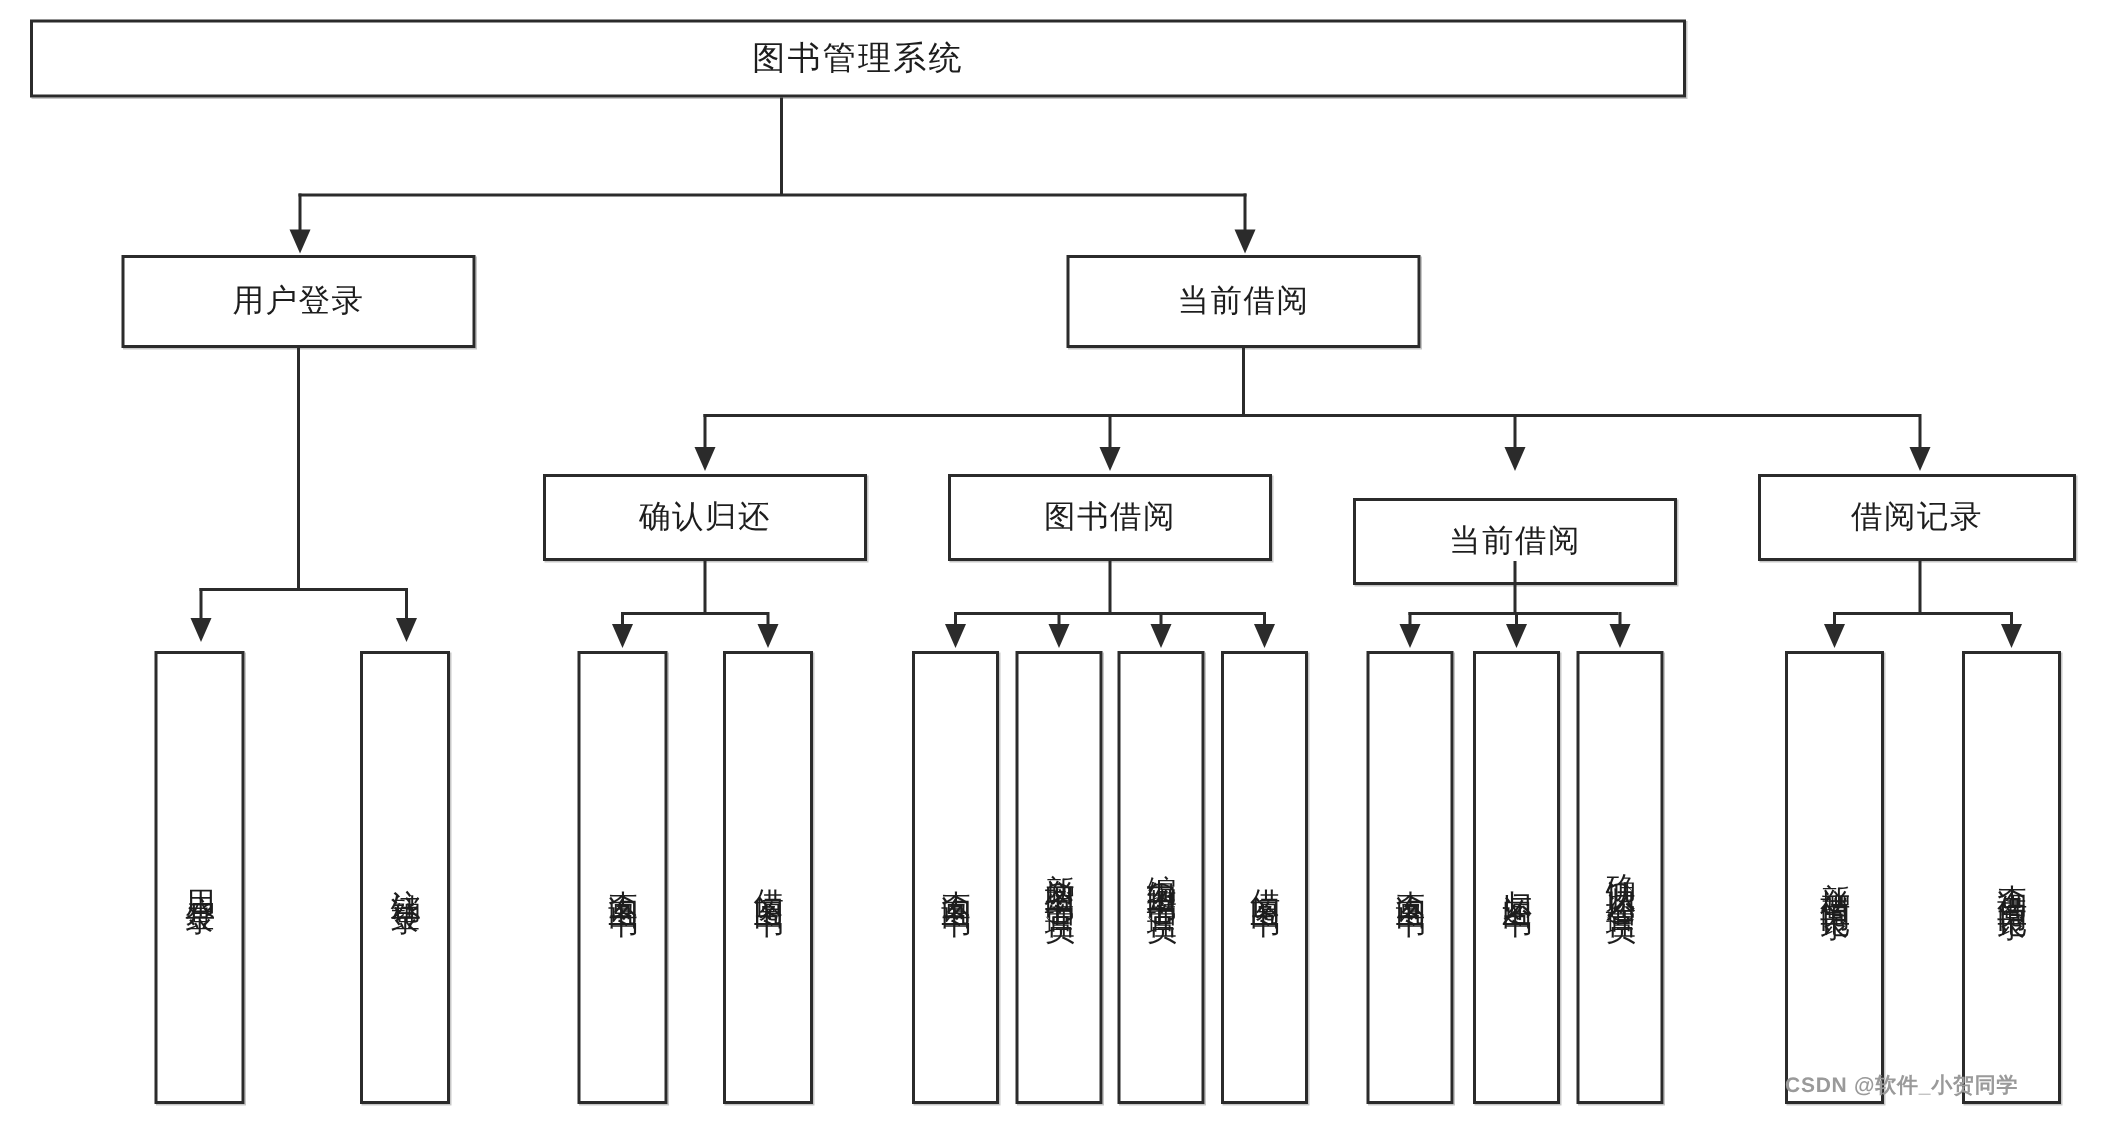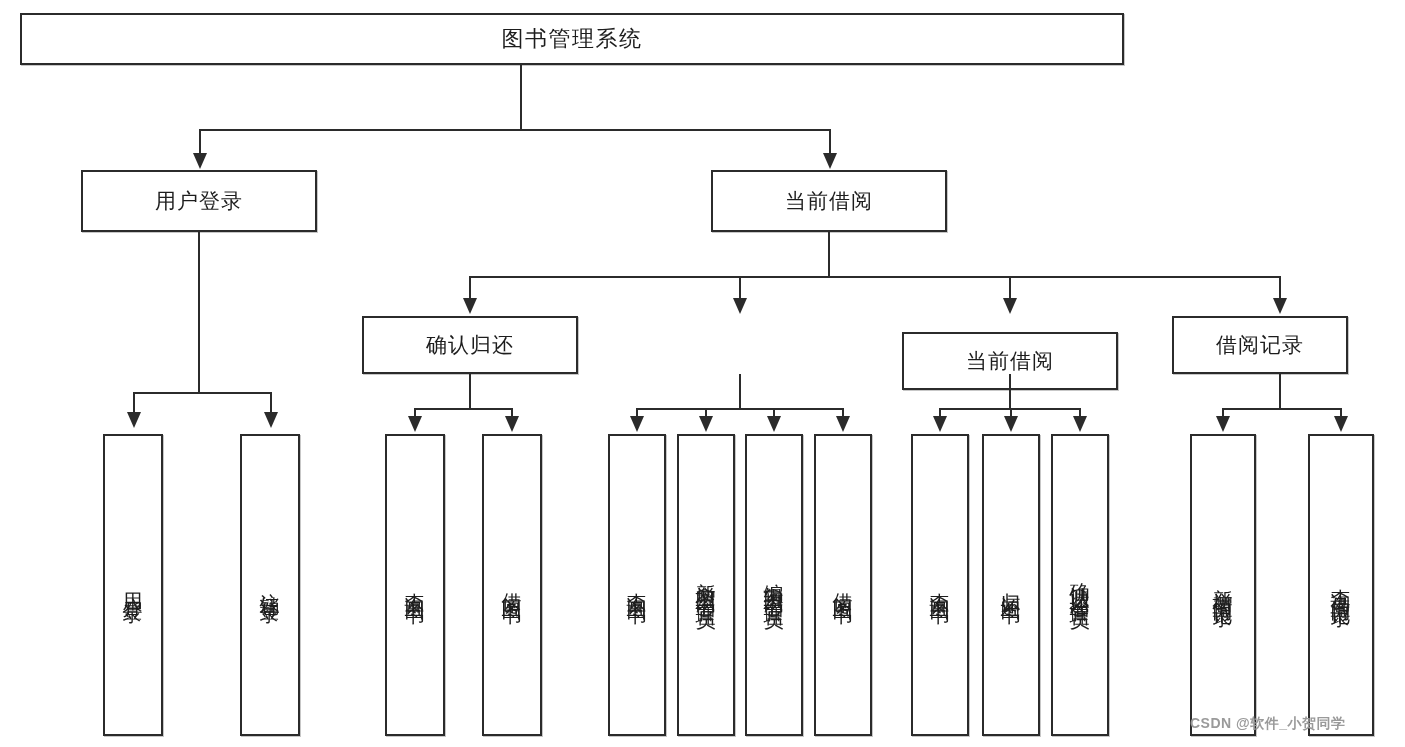--- a/index.html
+++ b/index.html
@@ -105,24 +105,27 @@
   <div class="conn v" style="left:739px;top:276px;height:24px;"></div>
   <div class="arrow" style="left:733px;top:298px;"></div>
   <div class="conn v" style="left:1009px;top:276px;height:24px;"></div>
   <div class="arrow" style="left:1003px;top:298px;"></div>
   <div class="conn v" style="left:1279px;top:276px;height:24px;"></div>
   <div class="arrow" style="left:1273px;top:298px;"></div>
 
   <div class="node horiz" id="node-l3-0" style="left: 362px; top: 316px; width: 216px; height: 58px;">
     <span class="txt">确认归还</span>
   </div>
+  <div class="node horiz" id="node-l3-1" style="left: 632px; top: 316px; width: 216px; height: 58px;">
+    <span class="txt">图书借阅</span>
+  </div>
   <div class="node horiz" id="node-l3-2" style="left: 902px; top: 316px; width: 216px; height: 58px; margin-top: 16px;">
     <span class="txt">当前借阅</span>
   </div>
-  <div class="node horiz" id="node-l3-3" style="left: 1172px; top: 316px; width: 176px; height: 58px;">
+  <div class="node horiz" id="node-l3-3" style="left: 1172px; top: 316px; width: 212px; height: 58px;">
     <span class="txt">借阅记录</span>
   </div>
 
   <div class="conn v" style="left:469px;top:374px;height:35px;"></div>
   <div class="conn h" style="left:414px;top:408px;width:98px;"></div>
   <div class="conn v" style="left:414px;top:408px;height:10px;"></div>
   <div class="arrow" style="left:408px;top:416px;"></div>
   <div class="conn v" style="left:511px;top:408px;height:10px;"></div>
   <div class="arrow" style="left:505px;top:416px;"></div>
 

